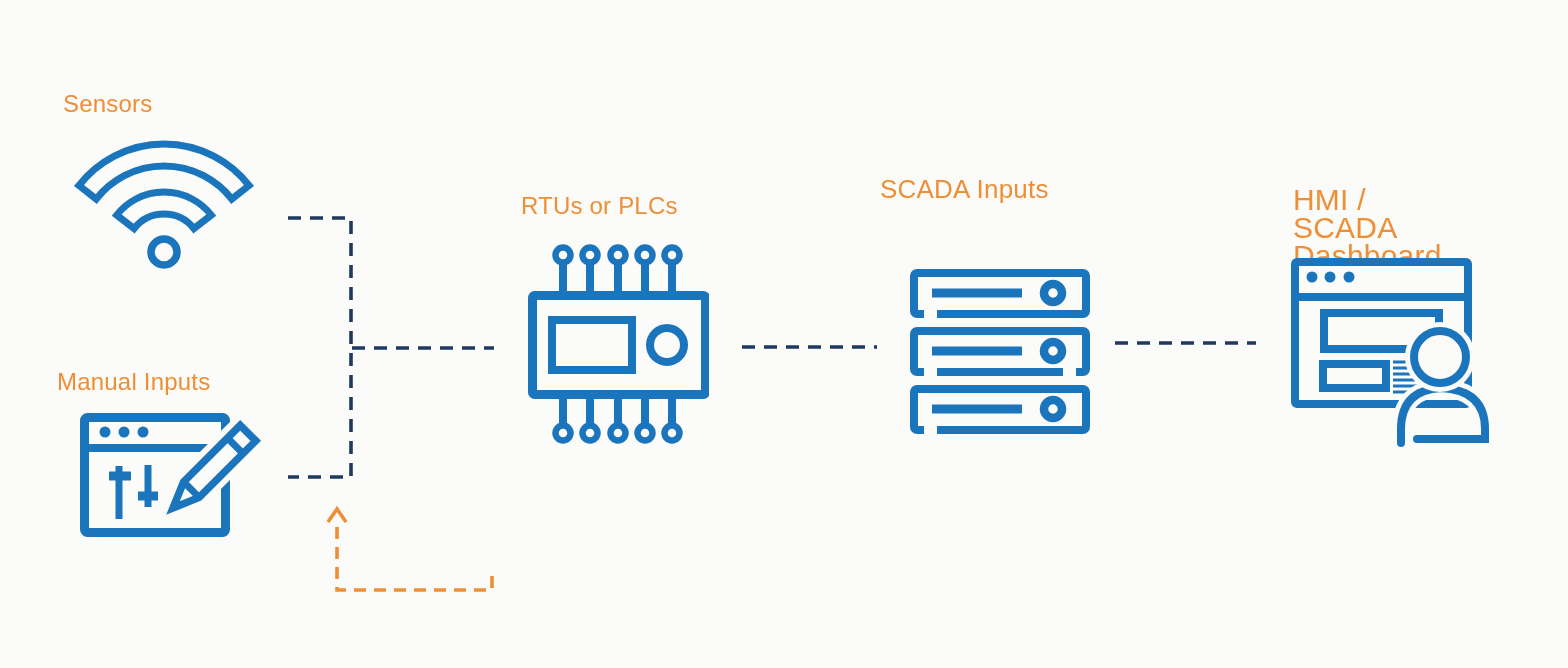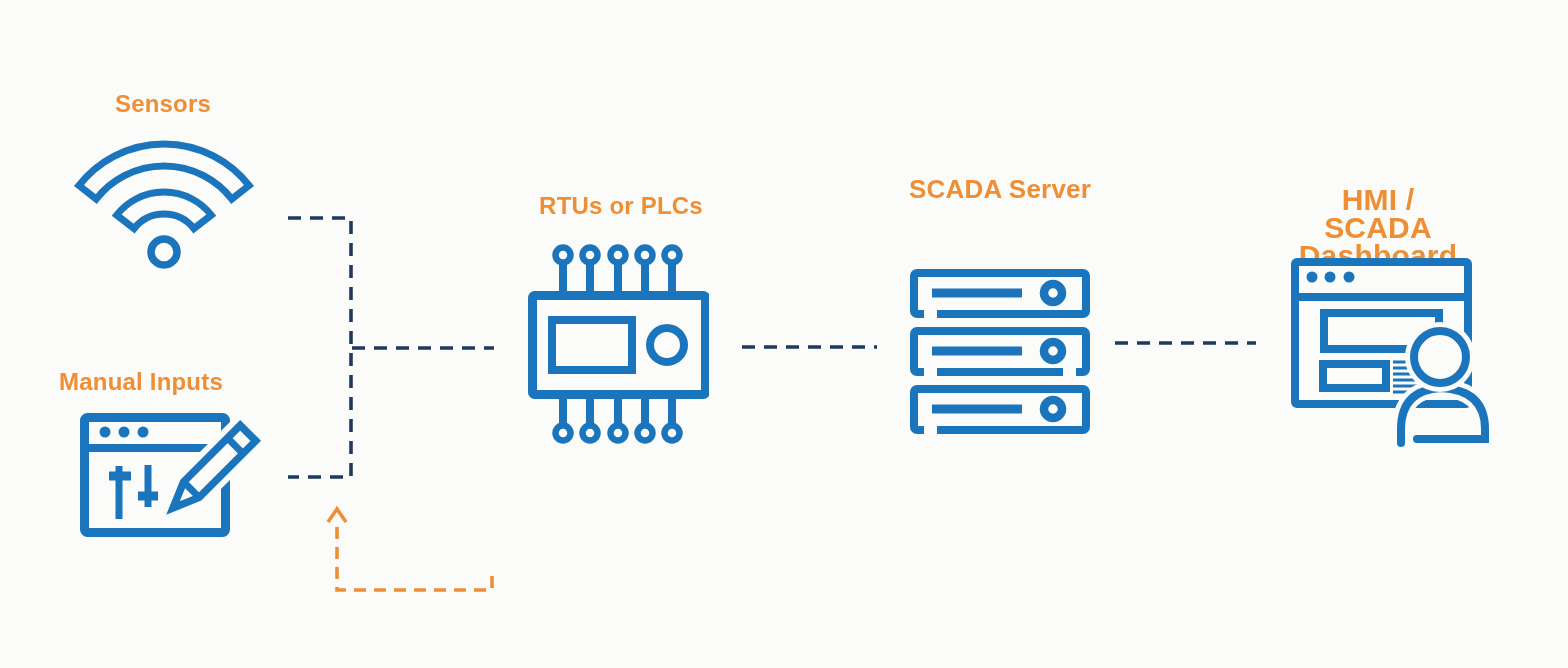--- a/index.html
+++ b/index.html
@@ -7,22 +7,21 @@
   .canvas {
     position: relative;
     width: 1568px;
     height: 668px;
     background: var(--bg, #FBFBF9);
     overflow: hidden;
     font-family: "Liberation Sans", sans-serif;
   }
   .label {
     position: absolute;
-    text-align: center;
-    font-weight: bold;
+    font-weight: normal;
     font-size: 24px;
     line-height: 27px;
     color: var(--orange, #EE8E35);
     letter-spacing: 0.2px;
   }
   .label-lg { font-size: 26px; }
   .label-hmi { font-size: 30px; line-height: 28px; }
   .icon { position: absolute; }
   .connector-layer { position: absolute; left: 0; top: 0; }
 
@@ -54,21 +53,21 @@
     <path class="orange-solid" d="M 328 522 L 337 509 L 346 522"></path>
   </svg>
 
   <div class="label" style="left:63px; top:90px; width:200px;">Sensors</div>
   <svg class="icon" style="left:71px; top:140px;" width="186" height="132" viewBox="0 0 186 132">
     <path class="stroke-blue" stroke-width="7" d="M 7.9 45.5 A 108 108 0 0 1 178.1 45.5 L 160.8 59.1 A 86 86 0 0 0 25.2 59.1 Z"></path>
     <path class="stroke-blue" stroke-width="7" d="M 45.7 75.1 A 60 60 0 0 1 140.3 75.1 L 122.9 88.6 A 38 38 0 0 0 63.1 88.6 Z"></path>
     <circle class="stroke-blue" stroke-width="7.5" cx="93" cy="112" r="13"></circle>
   </svg>
 
-  <div class="label" style="left:41px; top:368px; width:200px;">Manual Inputs</div>
+  <div class="label" style="left:57px; top:368px; width:200px;">Manual Inputs</div>
   <svg class="icon" style="left:79px; top:412px;" width="190" height="130" viewBox="0 0 190 130">
     <rect class="stroke-blue" stroke-width="9" x="5.5" y="5.5" width="141" height="115" rx="3"></rect>
     <circle class="fill-blue" cx="26" cy="20" r="5.5"></circle>
     <circle class="fill-blue" cx="45" cy="20" r="5.5"></circle>
     <circle class="fill-blue" cx="64" cy="20" r="5.5"></circle>
     <path class="stroke-blue" stroke-width="8" d="M 5 36 H 147"></path>
 
     <path class="stroke-blue" stroke-width="7" d="M 40 54 V 107"></path>
     <path class="stroke-blue" stroke-width="9" d="M 30 64 H 52"></path>
     <path class="stroke-blue" stroke-width="7" d="M 69 53 V 95"></path>
@@ -101,21 +100,21 @@
     <g>
       <path class="stroke-blue" stroke-width="8" d="M 39 154 V 182 M 66 154 V 182 M 94 154 V 182 M 121 154 V 182 M 148 154 V 182"></path>
       <circle class="stroke-blue" stroke-width="6.5" cx="39" cy="190" r="7.5"></circle>
       <circle class="stroke-blue" stroke-width="6.5" cx="66" cy="190" r="7.5"></circle>
       <circle class="stroke-blue" stroke-width="6.5" cx="94" cy="190" r="7.5"></circle>
       <circle class="stroke-blue" stroke-width="6.5" cx="121" cy="190" r="7.5"></circle>
       <circle class="stroke-blue" stroke-width="6.5" cx="148" cy="190" r="7.5"></circle>
     </g>
   </svg>
 
-  <div class="label label-lg" style="left:880px; top:176px; width:240px;">SCADA Server</div>
+  <div class="label label-lg" style="left:880px; top:176px; width:240px;">SCADA Inputs</div>
   <svg class="icon" style="left:908px; top:263px;" width="184" height="172" viewBox="0 0 184 172">
     <g>
       <rect class="stroke-blue" stroke-width="8" x="6" y="10" width="172" height="41" rx="3"></rect>
       <path class="stroke-blue" stroke-width="9" d="M 24 30 H 114"></path>
       <circle class="stroke-blue" stroke-width="8.5" cx="145" cy="30" r="9"></circle>
       <rect class="fill-bg" x="16" y="44" width="13" height="12"></rect>
     </g>
     <g transform="translate(0,58)">
       <rect class="stroke-blue" stroke-width="8" x="6" y="10" width="172" height="41" rx="3"></rect>
       <path class="stroke-blue" stroke-width="9" d="M 24 30 H 114"></path>

